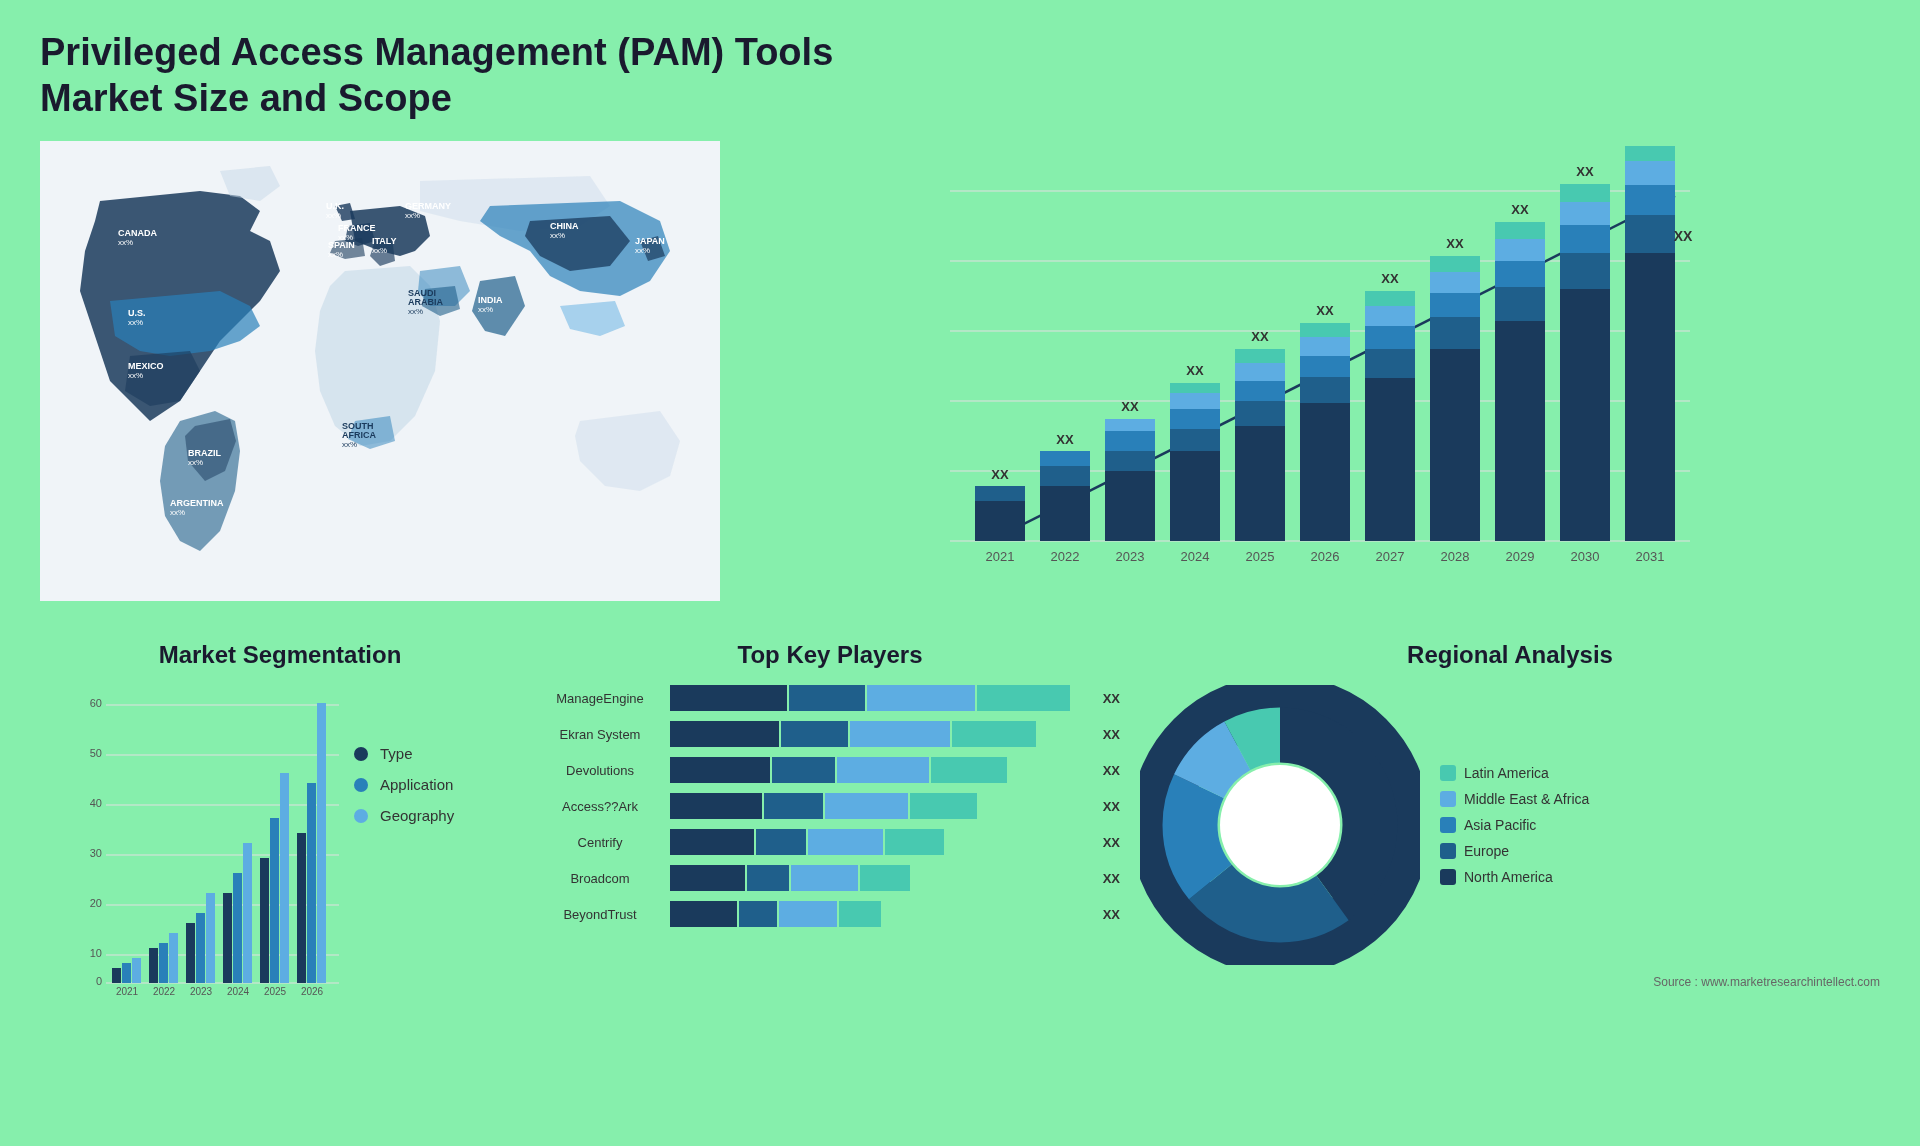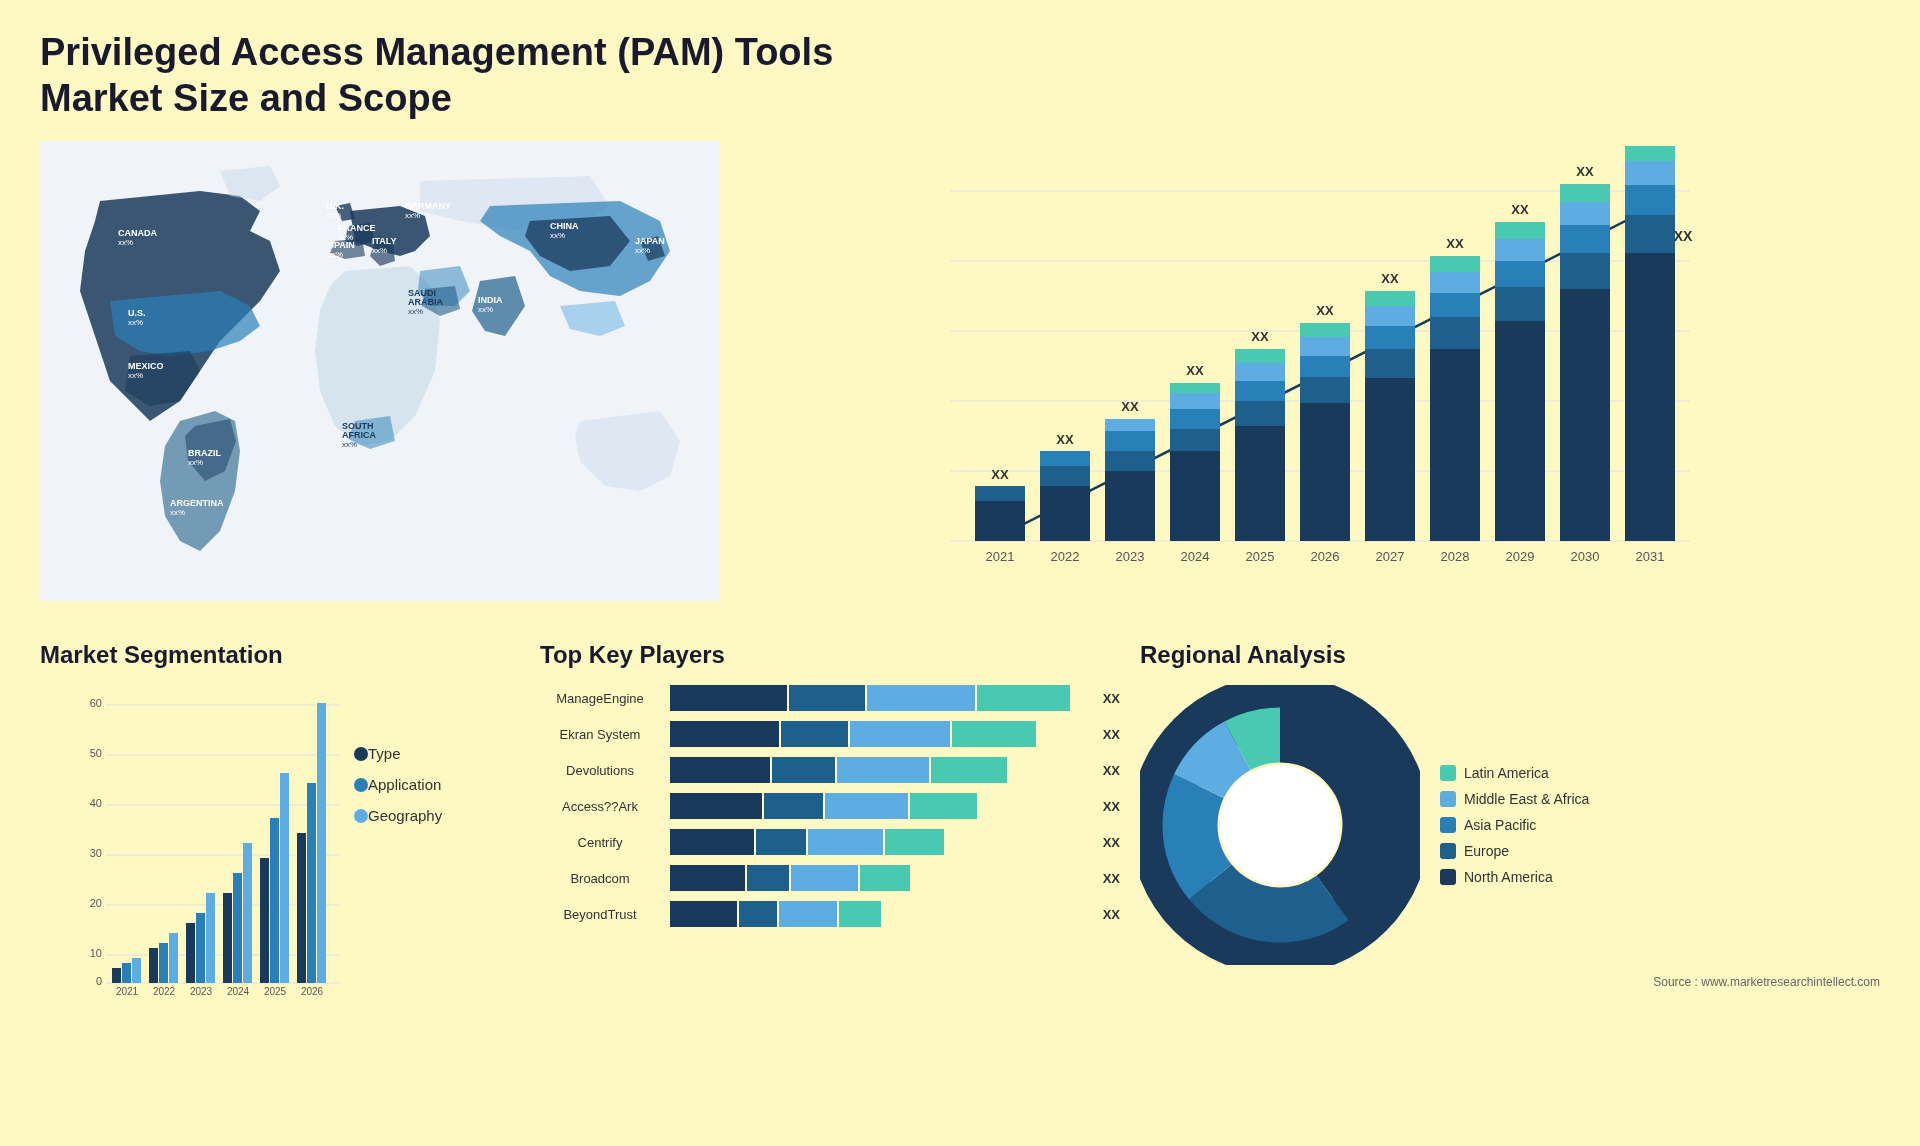--- a/index.html
+++ b/index.html
@@ -8,21 +8,21 @@
       height: 1146px;
       background: #ffffff;
       font-family: Arial, sans-serif;
       overflow: hidden;
       position: relative;
     }
 
     .page-container {
       width: 1920px;
       height: 1146px;
-      background: #fef9c3;
+      background: #86efac;
       padding: 30px 40px;
       position: relative;
     }
 
     
     .header {
       display: flex;
       justify-content: space-between;
       align-items: flex-start;
       margin-bottom: 20px;
@@ -81,33 +81,33 @@
 
     .regional-section {
       flex: 1;
     }
 
     .section-title {
       font-size: 24px;
       font-weight: 700;
       color: #1a1a2e;
       margin-bottom: 16px;
-      text-align: left;
+      text-align: center;
     }
 
     
     .world-map {
       width: 100%;
       height: 100%;
     }
 
     .legend-item {
       display: flex;
       align-items: center;
-      gap: 0;
+      gap: 12px;
       font-size: 15px;
       color: #333;
     }
 
     .legend-dot {
       width: 14px;
       height: 14px;
       border-radius: 50%;
     }
 

